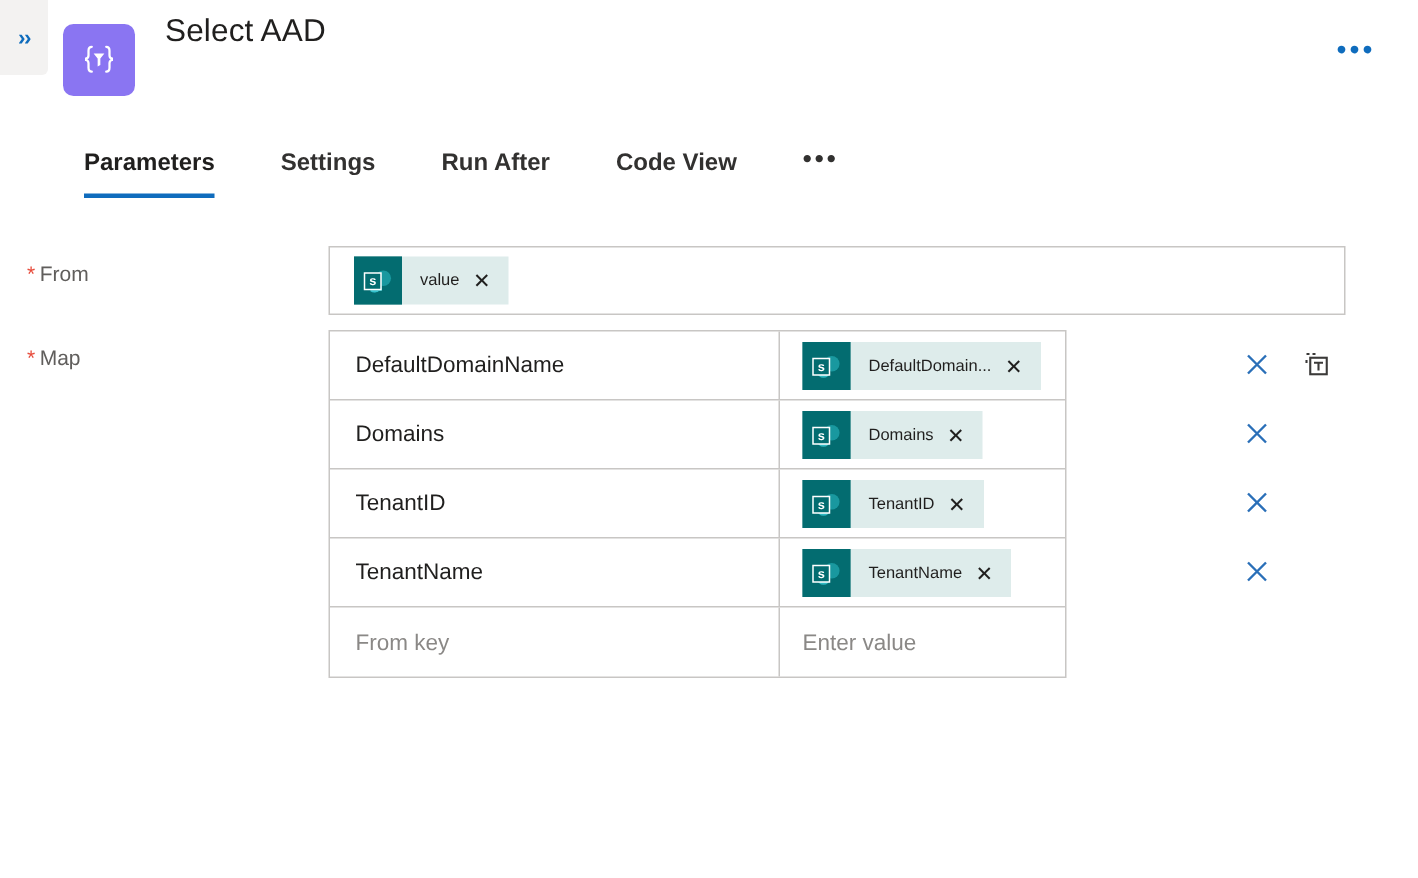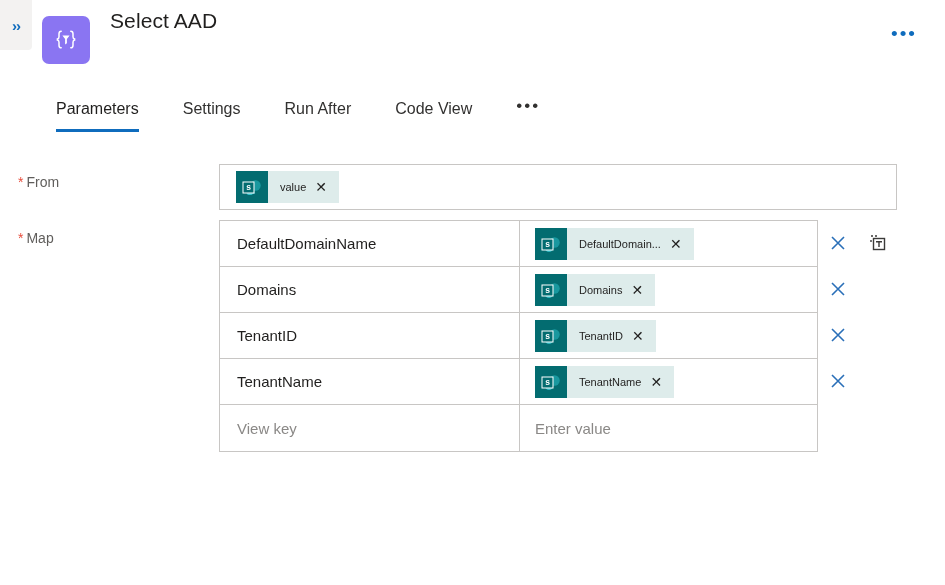--- a/index.html
+++ b/index.html
@@ -84,20 +84,21 @@
     align-items: flex-end;
     gap: 0px;
   }
   .tab {
     font-size: 16px;
     color: #323130;
     padding: 0 22px 14px 22px;
     cursor: pointer;
     position: relative;
     white-space: nowrap;
+    font-weight: bold;
   }
   .tab:first-child { padding-left: 8px; }
   .tab.active { color: #201f1e; }
   .tab.active::after {
     content: "";
     position: absolute;
     left: 8px;
     right: 22px;
     bottom: 0;
     height: 3px;
@@ -171,21 +172,21 @@
     padding: 0 12px 0 3px;
     cursor: pointer;
     line-height: 1;
   }
 
   
   #map-table {
     position: absolute;
     left: 219px;
     top: 220px;
-    width: 599px;
+    width: 492px;
     border: 1px solid #c8c6c4;
     box-sizing: border-box;
     background: #fff;
   }
   .map-row {
     display: flex;
     height: 46px;
     border-bottom: 1px solid #c8c6c4;
     box-sizing: border-box;
   }
@@ -361,21 +362,21 @@
           </svg>
         </span>
         <span class="tk-text">TenantName</span>
         <span class="tk-x">✕</span>
       </span>
     </div>
   </div>
 
   <div class="map-row">
     <div class="cell-key">
-      <span class="placeholder">View key</span>
+      <span class="placeholder">From key</span>
     </div>
     <div class="cell-value">
       <span class="placeholder">Enter value</span>
     </div>
   </div>
 </div>
 
 <div class="row-actions" style="top:220px;">
   <span class="icon-btn">
     <svg width="18" height="18" viewBox="0 0 18 18" aria-hidden="true">

